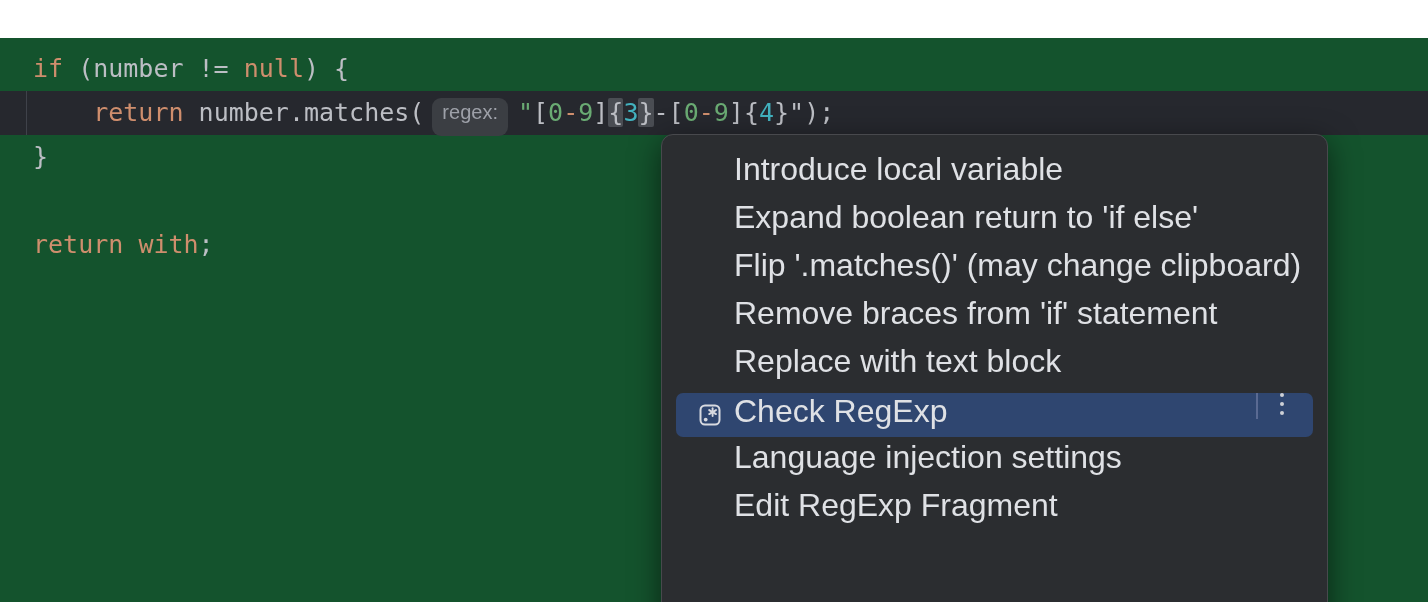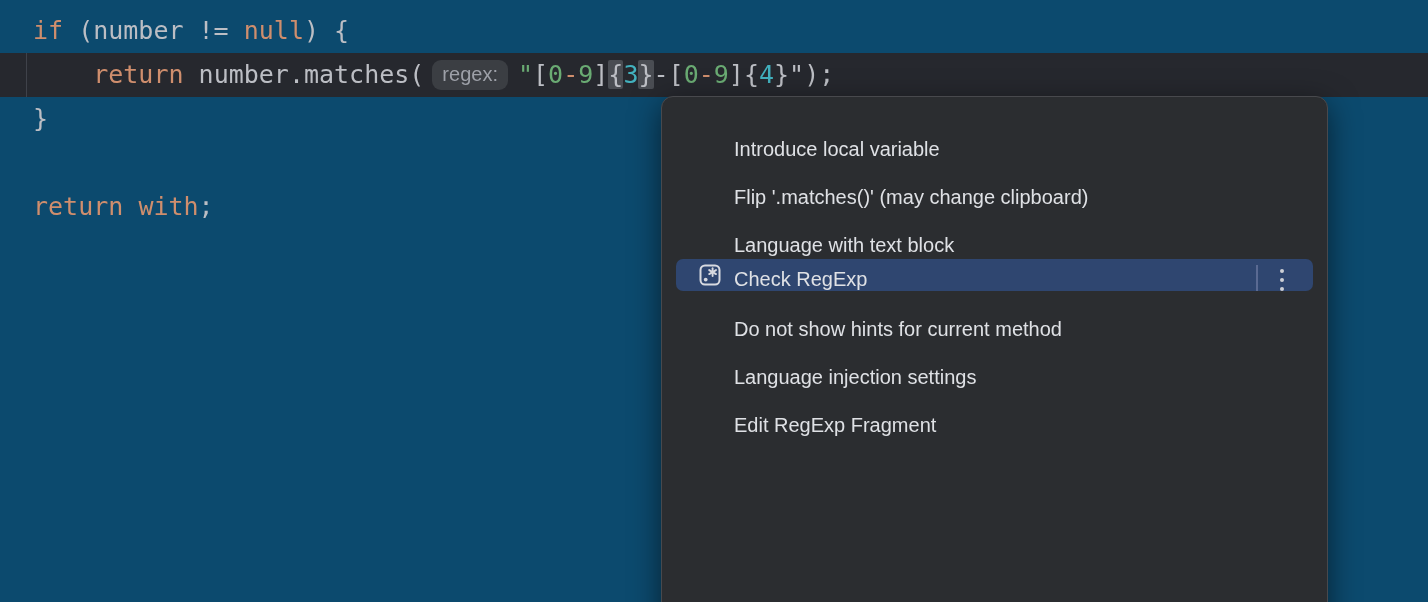--- a/index.html
+++ b/index.html
@@ -1,46 +1,46 @@
 <!DOCTYPE html>
 <html><head>
 <meta charset="utf-8">
 <style>
   html,body{margin:0;padding:0;}
   body{width:1428px;height:602px;overflow:hidden;position:relative;
        font-family:"Liberation Sans",sans-serif;}
-  .screen{position:absolute;inset:0;background:#0c4a6e;}
+  .screen{position:absolute;inset:0;background:#14532d;margin-top:38px;}
 
   
   .editor{position:absolute;inset:0;
           font-family:"DejaVu Sans Mono","Liberation Mono",monospace;
           font-size:25px;color:#bcbec4;}
   .clip-line{position:relative;height:9px;overflow:hidden;}
   .clip-frag{position:absolute;top:-35px;line-height:44px;}
   .code-line{position:relative;height:44px;line-height:44px;
              padding-left:33px;white-space:pre;}
   .code-line.current{background:#26282e;}
   .indent-guide{position:absolute;left:26px;top:0;bottom:0;width:1px;
                 background:#3f424a;}
   .tok{white-space:pre;}
   .tok.hl{background:#4a4d53;border-radius:2px;}
   .inlay{display:inline-block;font-family:"Liberation Sans",sans-serif;
          font-size:20px;line-height:26px;color:#9da0a8;background:#3b3e43;
-         border-radius:9px;padding:1px 10px 3px;margin:0 10px 0 8px;
+         border-radius:9px;padding:1px 10px 11px;margin:0 10px 0 8px;
          position:relative;top:-2px;}
 
   
   .popup{position:absolute;left:661px;top:96px;width:667px;height:560px;
          background:#2b2d30;border:1px solid #48494d;border-radius:12px;
          box-shadow:0 8px 30px rgba(0,0,0,.55);box-sizing:border-box;
          padding-top:16px;overflow:hidden;}
-  .menu-item{height:48px;display:flex;align-items:flex-end;
+  .menu-item{height:48px;display:flex;align-items:flex-start;
              padding-left:72px;box-sizing:border-box;
-             font-size:20px;color:#dfe1e5;white-space:nowrap;}
-  .menu-item.selected{height:32px;margin:2px 14px;border-radius:7px;
+             font-size:32px;color:#dfe1e5;white-space:nowrap;}
+  .menu-item.selected{height:44px;margin:2px 14px;border-radius:7px;
                       background:#2f4670;padding-left:58px;position:relative;}
   .sel-icon{position:absolute;left:23px;top:50%;transform:translateY(-50%);
             width:22px;height:22px;display:block;}
   .sel-spacer{margin-left:auto;}
   .sel-sep{width:2px;height:26px;background:#5a6a92;margin-right:22px;}
   .sel-dots{display:flex;flex-direction:column;gap:5px;margin-right:29px;}
   .sel-dots i{width:4px;height:4px;border-radius:50%;background:#cdd0d6;display:block;}
 </style>
 </head>
 <body>
@@ -58,24 +58,30 @@
         <div class="code-line"></div>
         <div class="code-line"><span class="tok" style="color: rgb(207, 142, 109);">return</span><span class="tok" style="color: rgb(188, 190, 196);"> </span><span class="tok" style="color: rgb(207, 142, 109);">with</span><span class="tok" style="color: rgb(188, 190, 196);">;</span></div>
       </div>
   </div>
 
   <div class="popup" id="popup" style="background: rgb(43, 45, 48); border-color: rgb(72, 73, 77);">
       <div class="menu-item">
         <span>Introduce local variable</span>
       </div>
       <div class="menu-item">
+        <span>Expand boolean return to 'if else'</span>
+      </div>
+      <div class="menu-item">
         <span>Flip '.matches()' (may change clipboard)</span>
       </div>
       <div class="menu-item">
-        <span>Language with text block</span>
+        <span>Remove braces from 'if' statement</span>
+      </div>
+      <div class="menu-item">
+        <span>Replace with text block</span>
       </div>
       <div class="menu-item selected" style="background: rgb(47, 70, 112);">
         <svg viewBox="0 0 22 22" class="sel-icon">
           <rect x="1.5" y="1.5" width="19" height="19" rx="4.5" fill="none" stroke="#d8dae0" stroke-width="2"></rect>
           <circle cx="6.7" cy="15.6" r="1.9" fill="#d8dae0"></circle>
           <g stroke="#d8dae0" stroke-width="1.9" stroke-linecap="round">
             <line x1="13.6" y1="4.2" x2="13.6" y2="12.0"></line>
             <line x1="10.2" y1="6.1" x2="17.0" y2="10.1"></line>
             <line x1="17.0" y1="6.1" x2="10.2" y2="10.1"></line>
           </g>
@@ -83,22 +89,19 @@
         <span>Check RegExp</span>
         <span class="sel-spacer"></span>
         <span class="sel-sep"></span>
         <span class="sel-dots">
           <i></i>
           <i></i>
           <i></i>
         </span>
       </div>
       <div class="menu-item">
-        <span>Do not show hints for current method</span>
-      </div>
-      <div class="menu-item">
         <span>Language injection settings</span>
       </div>
       <div class="menu-item">
         <span>Edit RegExp Fragment</span>
       </div>
     </div>
 </div>
 
 </body></html>

